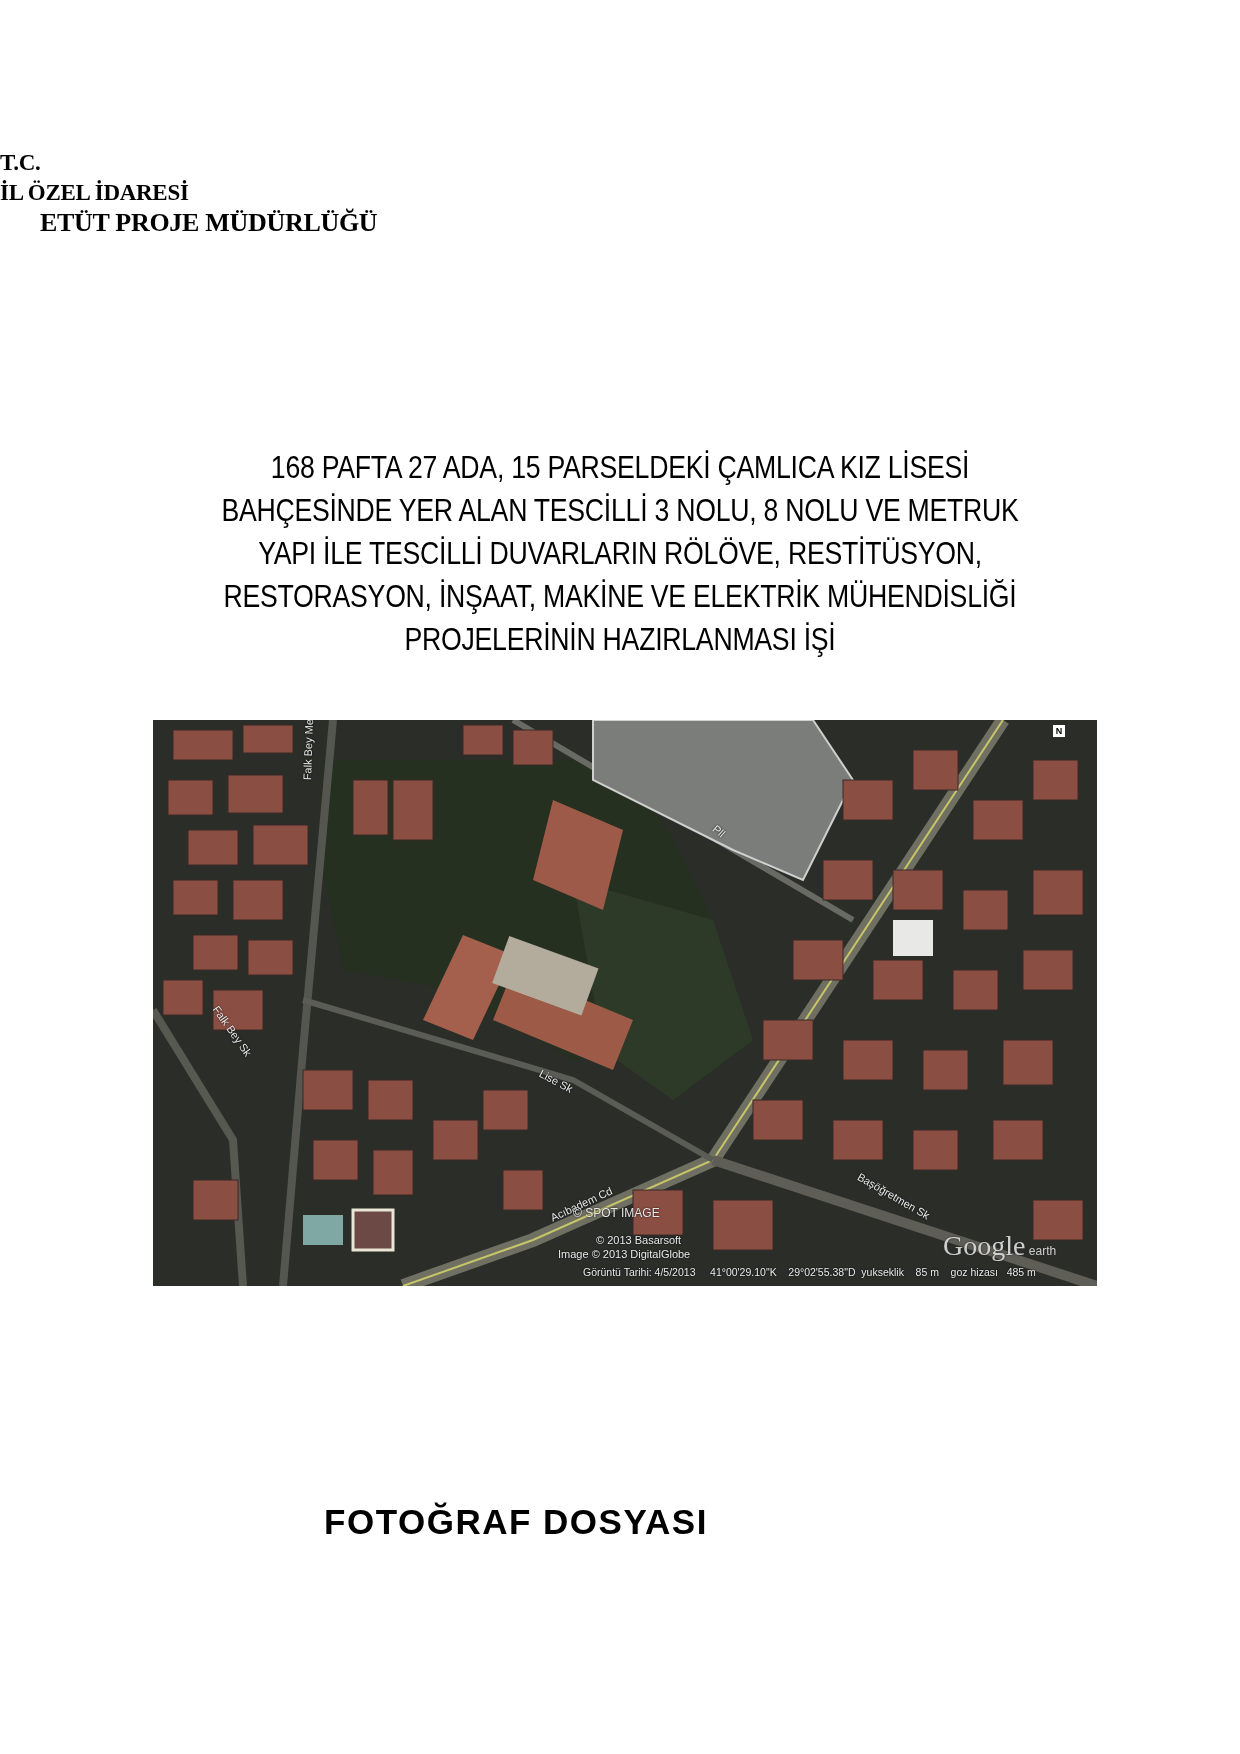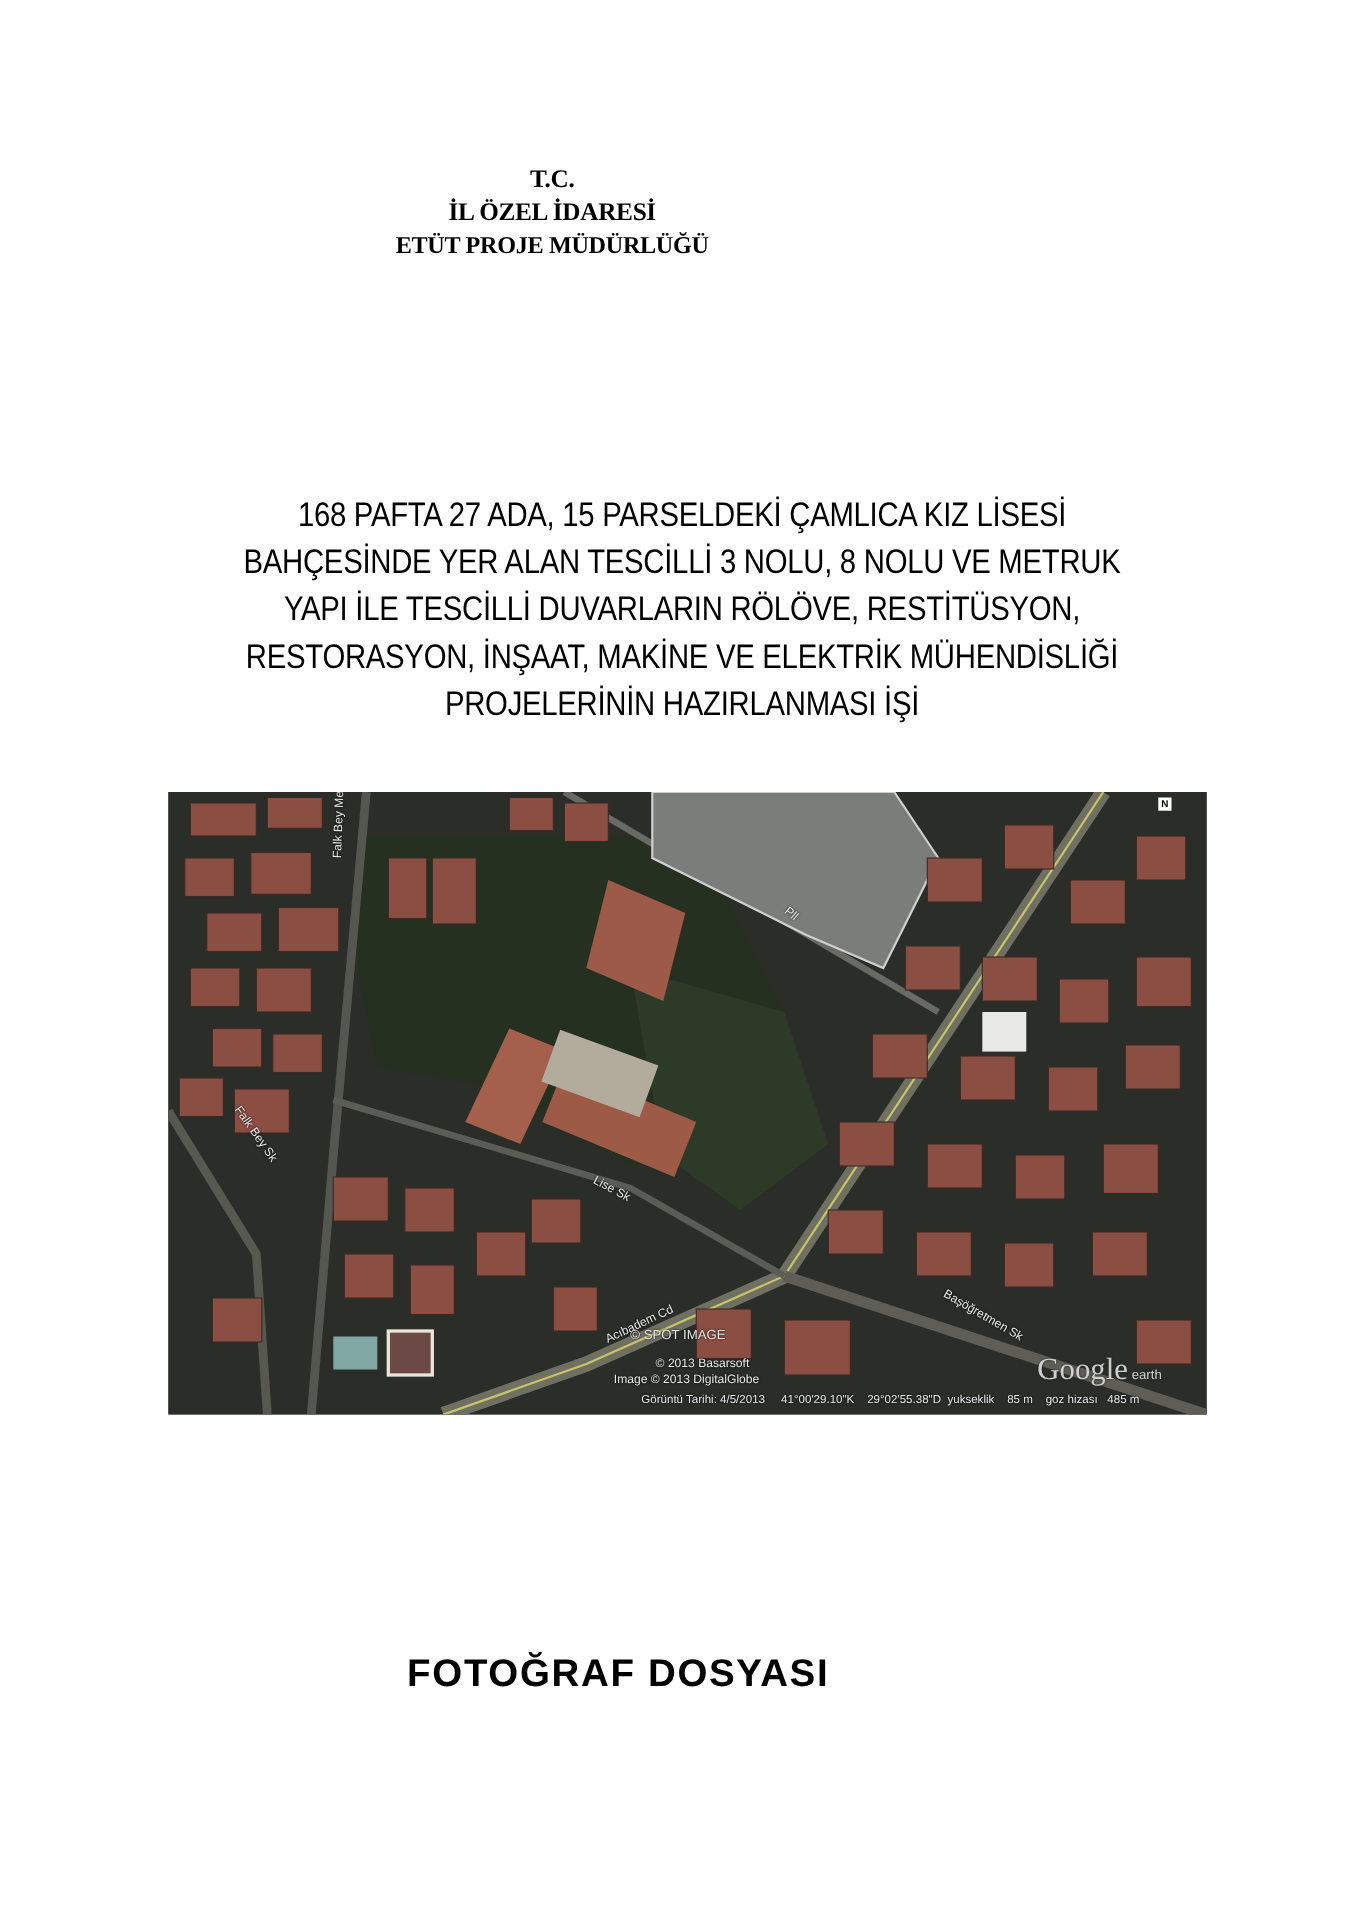--- a/index.html
+++ b/index.html
@@ -1,30 +1,30 @@
 <!DOCTYPE html>
 <html><head>
 <meta charset="utf-8">
 <style>
   html, body { margin: 0; padding: 0; background: #ffffff; }
   body { width: 1240px; height: 1754px; position: relative; overflow: hidden; color: #000; }
-  .header { position: absolute; left: 0; top: 148px; width: 1004px; text-align: center;
+  .header { position: absolute; left: 0; top: 148px; width: 1004px; text-align: left;
     font-family: "Liberation Serif", "DejaVu Serif", serif; font-weight: bold; }
   .header div { line-height: 30px; font-size: 23px; letter-spacing: -0.3px; }
-  .header .big { font-size: 22px; }
+  .header .big { font-size: 26px; margin-left: 40px; }
   .title { position: absolute; left: 140px; width: 960px; top: 446px; text-align: center;
     font-family: "Liberation Sans", "DejaVu Sans", sans-serif; font-size: 31px; line-height: 43px;
     transform: scaleX(0.86); transform-origin: center top; letter-spacing: -0.3px; }
   .title div { white-space: nowrap; }
   .photo { position: absolute; left: 153px; top: 720px; width: 944px; height: 566px; overflow: hidden; background: #2a2c28; }
   .photo svg { display: block; }
   .overlay-text { position: absolute; font-family: "Liberation Sans", "DejaVu Sans", sans-serif; color: #e8e8e8;
     text-shadow: 0 0 2px #000; font-size: 11px; white-space: nowrap; }
   .footer { position: absolute; left: 0; width: 1032px; top: 1502px; text-align: center;
-    font-family: "Liberation Sans", "DejaVu Sans", sans-serif; font-weight: bold; font-size: 35px; letter-spacing: 1.5px; margin-left: 46px; }
+    font-family: "Liberation Sans", "DejaVu Sans", sans-serif; font-weight: bold; font-size: 35px; letter-spacing: 1.5px; }
   .google { position: absolute; font-family: "Liberation Serif", serif; color: rgba(235,235,235,0.85); font-size: 28px; text-shadow: 0 0 2px #222; }
   .google small { font-family: "Liberation Sans", sans-serif; font-size: 12px; }
   .n-badge { position: absolute; left: 900px; top: 5px; width: 12px; height: 12px; background: #fff; color: #000;
     font: bold 9px "Liberation Sans", sans-serif; text-align: center; line-height: 12px; }
 </style>
 </head>
 <body>
 
 <div class="header">
   <div>T.C.</div>

